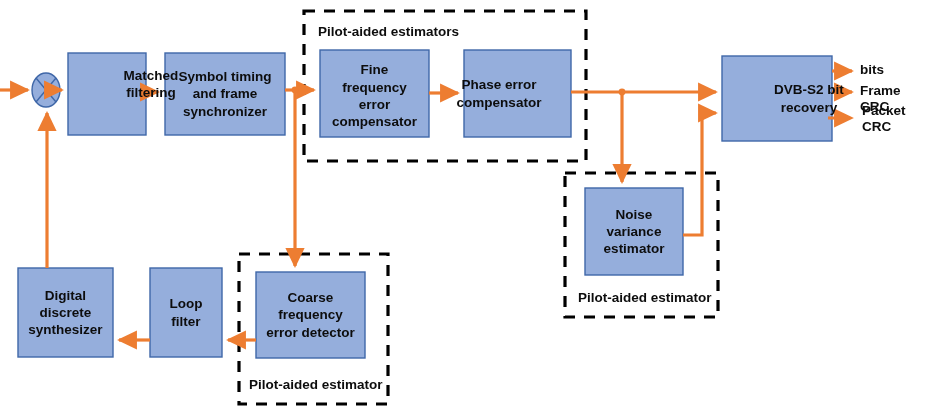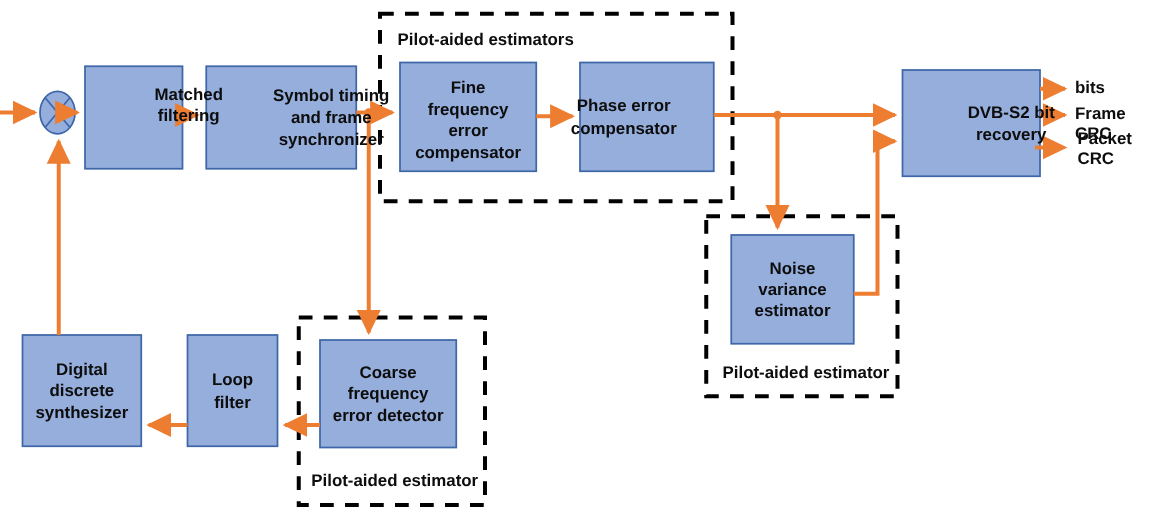--- a/index.html
+++ b/index.html
@@ -116,21 +116,21 @@
       <polyline points="47,268 47,113" marker-end="url(#ah)"></polyline>
 
       <line x1="832" y1="71" x2="852" y2="71" marker-end="url(#ah)"></line>
       <line x1="832" y1="92" x2="852" y2="92" marker-end="url(#ah)"></line>
       <line x1="828" y1="118" x2="852" y2="118" stroke-dasharray="7,6" marker-end="url(#ah)"></line>
     </g>
   </svg>
 
   <div class="blk-label" style="left:68px; top:53px; width:78px; height:62px;margin-left:44px;">Matched
 filtering</div>
-  <div class="blk-label" style="left:165px; top:53px; width:120px; height:82px;padding-left:40px;">Symbol timing
+  <div class="blk-label" style="left:165px; top:53px; width:120px; height:82px;">Symbol timing
 and frame
 synchronizer</div>
   <div class="blk-label" style="left:320px; top:50px; width:109px; height:92px;">Fine
 frequency
 error
 compensator</div>
   <div class="blk-label" style="left:448px; top:50px; width:102px; height:87px;">Phase error
 compensator</div>
   <div class="blk-label" style="left:722px; top:56px; width:110px; height:85px;padding-left:32px;">DVB-S2 bit
 recovery</div>

